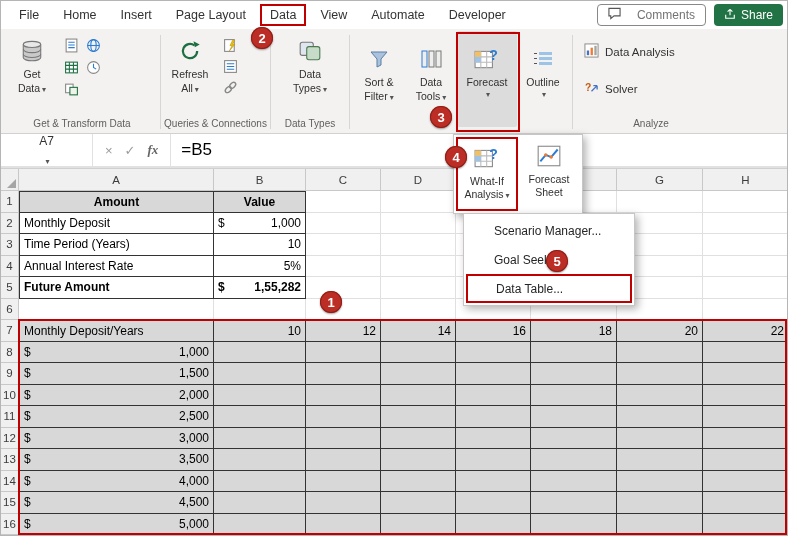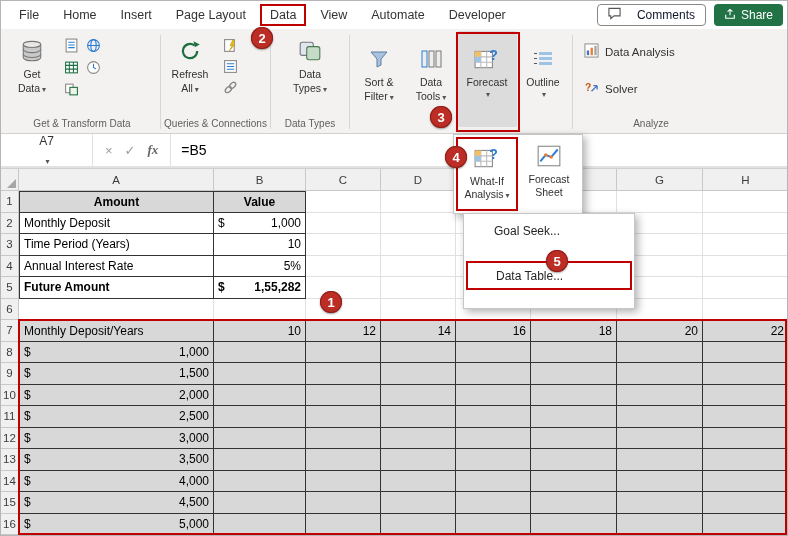--- a/index.html
+++ b/index.html
@@ -7,21 +7,21 @@
   .app { position:relative; width:788px; height:536px; background:#fff; overflow:hidden;
          border:1px solid #b5b5b5; font-family:"Liberation Sans", sans-serif; }
 
   
   .tabrow { height:28px; display:flex; align-items:center; background:#fff; padding-left:8px;
             font-size:12.5px; color:#333; position:relative; }
   .tab { padding:4px 10px; margin-right:4px; white-space:nowrap; }
   .tab.sel { border:2px solid #c00000; padding:2px 8px; }
   .tabrow-right { position:absolute; right:4px; top:3px; display:flex; gap:8px; align-items:center; }
   .comments-btn { display:flex; align-items:center; gap:16px; border:1px solid #8a8886; border-radius:4px;
-                  padding:0 10px; font-size:12px; height:22px; color:#0f172a; background:#fff; }
+                  padding:0 10px; font-size:12px; height:22px; color:#737373; background:#fff; }
   .share-btn { display:flex; align-items:center; gap:5px; background:#217346; color:#fff;
                border-radius:4px; padding:0 10px; height:22px; font-size:12px; }
 
   
   .ribbon { height:105px; background:#f3f2f1; border-bottom:1px solid #d1d1d1; display:flex;
             align-items:stretch; padding:2px 0 0 6px; position:relative; }
   .rgroup { display:flex; flex-direction:column; }
   .rgroup-content { flex:1; display:flex; align-items:flex-start; padding-top:2px; }
   .rgroup-label { height:16px; font-size:10px; color:#605e5c; text-align:center; line-height:14px; }
   .rdiv { width:1px; background:#d8d6d4; margin:4px 3px; }
@@ -40,21 +40,21 @@
   .abtn { display:flex; gap:6px; align-items:center; font-size:11.5px; color:#333; white-space:nowrap; }
 
   
   .fbar { height:34px; display:flex; align-items:stretch; background:#fff; border-bottom:2px solid #e1e1e1; }
   .namebox { width:92px; display:flex; align-items:center; padding:0 8px; font-size:12px; color:#333;
              border-right:1px solid #e1e1e1;flex-direction:column; }
   .namebox .nb-text { flex:1; }
   .fxbtns { display:flex; align-items:center; gap:12px; padding:0 12px; color:#9b9b9b; font-size:13px;
             border-right:1px solid #e1e1e1; }
   .fx { font-family:"Liberation Serif", serif; font-style:italic; font-weight:bold; color:#666; }
-  .formula { display:flex; align-items:center; padding-left:10px; font-size:14px; color:#000; flex:1; }
+  .formula { display:flex; align-items:center; padding-left:10px; font-size:17px; color:#000; flex:1; }
 
   
   .sheet { position:absolute; left:0; top:167px; width:788px; bottom:0; overflow:hidden; background:#fff;
            border-top:1px solid #d0d0d0; }
   .grid { display:grid;
           grid-template-columns:18px 195px 92px 75px 75px 75px 86px 86px 86px;
           grid-template-rows:22px repeat(17, 21.5px); }
   .grid > div { box-sizing:border-box; }
   .ch, .rh { background:#f0f0f0; border-right:1px solid #c8c8c8; border-bottom:1px solid #c8c8c8;
              font-size:11.5px; color:#3c3c3c; display:flex; align-items:center; justify-content:center; }
@@ -77,21 +77,21 @@
                   border:2px solid #c00000; pointer-events:none; z-index:3; }
   .dd-panel { position:absolute; left:452px; top:133px; width:130px; height:80px; background:#fff;
               border:1px solid #c8c6c4; box-shadow:3px 3px 8px rgba(0,0,0,.3); display:flex;
               padding:2px; z-index:6; }
   .dd-btn { width:62px; display:flex; flex-direction:column; align-items:center; font-size:10.5px;
             text-align:center; padding-top:5px; color:#323130; line-height:1.25; }
   .dd-btn.boxed { border:2px solid #c00000; }
   .submenu { position:absolute; left:462px; top:212px; width:172px; background:#fff;
              border:1px solid #c8c6c4; box-shadow:3px 3px 8px rgba(0,0,0,.3); padding:2px 0; z-index:7; }
   .mi { height:29px; display:flex; align-items:center; padding-left:30px; font-size:12px; color:#262626; }
-  .mi.boxed { border:2px solid #c00000; margin:16px 2px; padding-left:28px; }
+  .mi.boxed { border:2px solid #c00000; margin:0 2px; padding-left:28px; }
   .sheet-redbox { position:absolute; left:17px; top:318px; width:769px; height:216px;
                   border:2px solid #c00000; pointer-events:none; z-index:4; }
   .badge { position:absolute; width:22px; height:22px; border-radius:50%; background:#bc2e25; color:#fff;
            font-weight:bold; font-size:13px; display:flex; align-items:center; justify-content:center;
            z-index:10; box-shadow:inset 0 0 0 1px #8f1f18, 0 1px 2px rgba(0,0,0,.4); }
 </style>
 </head>
 <body>
 
 <div class="app">
@@ -532,20 +532,21 @@
             <circle cx="9" cy="11" r="1.6" fill="#ed7d31"></circle>
             <circle cx="14" cy="13" r="1.6" fill="#ed7d31"></circle>
           </svg>
       </div>
       <span>Forecast</span>
       <span>Sheet</span>
     </div>
   </div>
 
   <div class="submenu">
+    <div class="mi">Scenario Manager...</div>
     <div class="mi">Goal Seek...</div>
     <div class="mi boxed">Data Table...</div>
   </div>
 
   <div class="sheet-redbox"></div>
 
   <div class="badge" style="left:319px; top:290px">1</div>
   <div class="badge" style="left:250px; top:26px">2</div>
   <div class="badge" style="left:429px; top:105px">3</div>
   <div class="badge" style="left:444px; top:145px">4</div>

